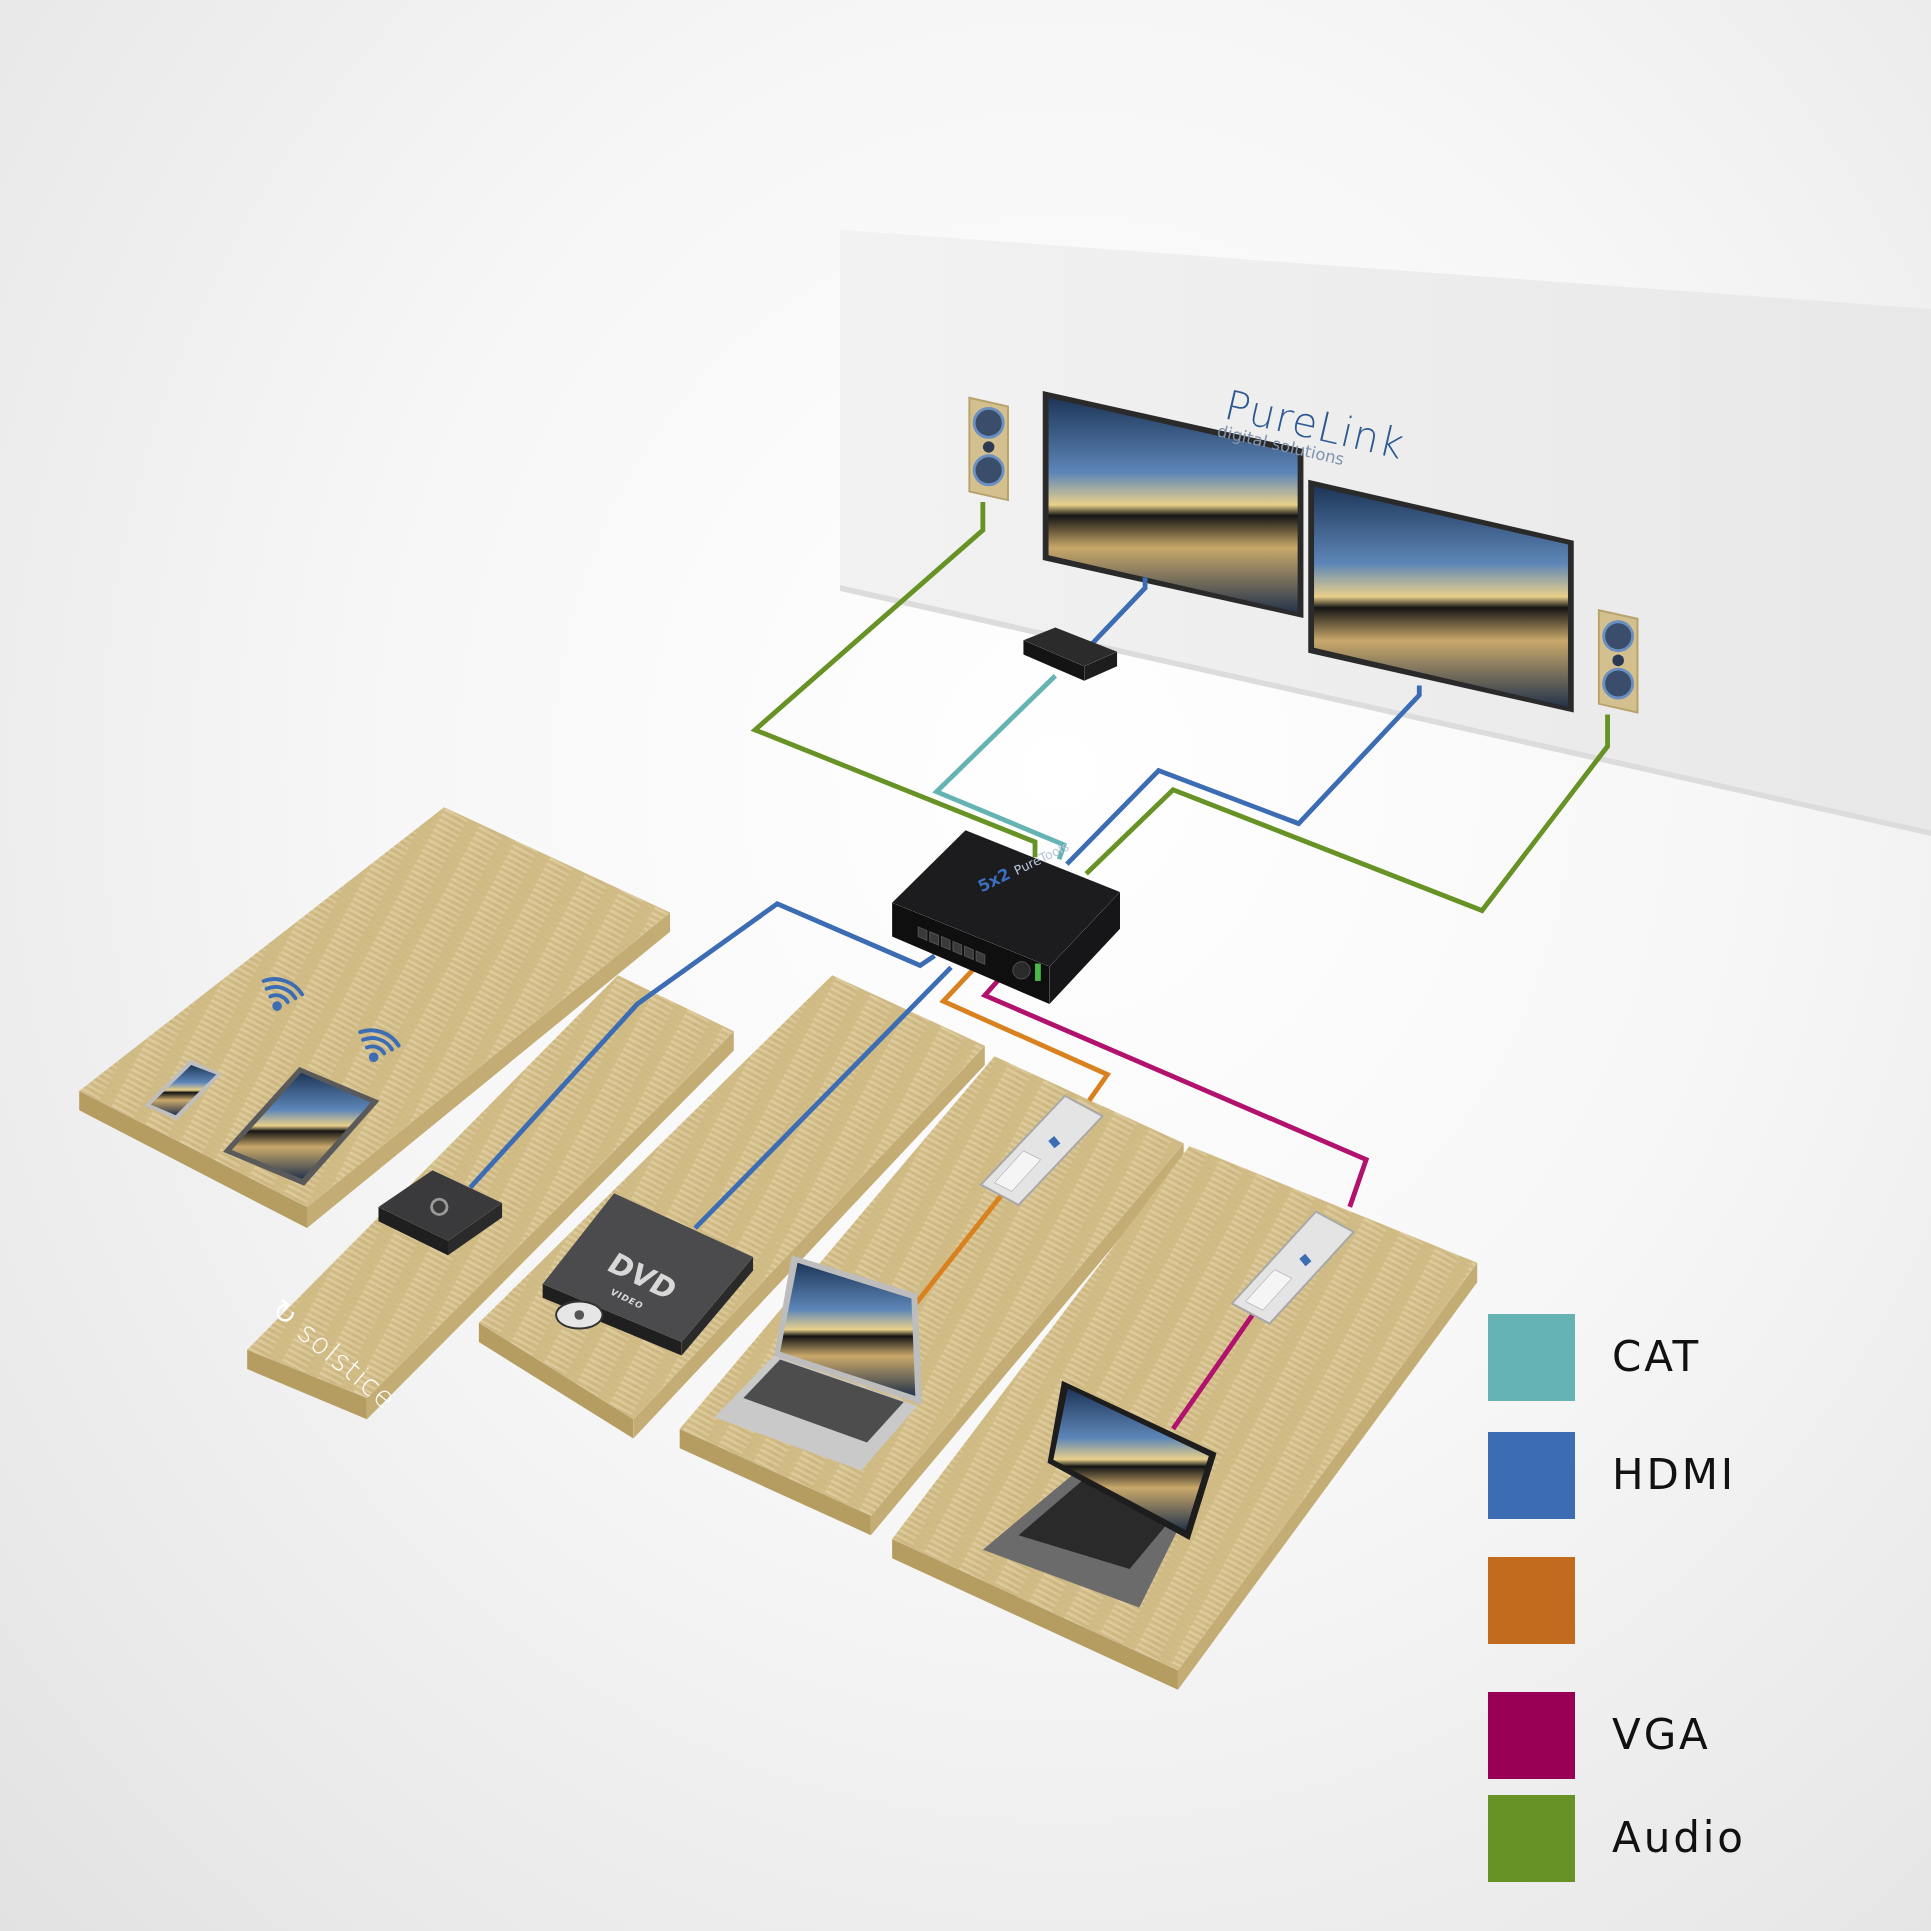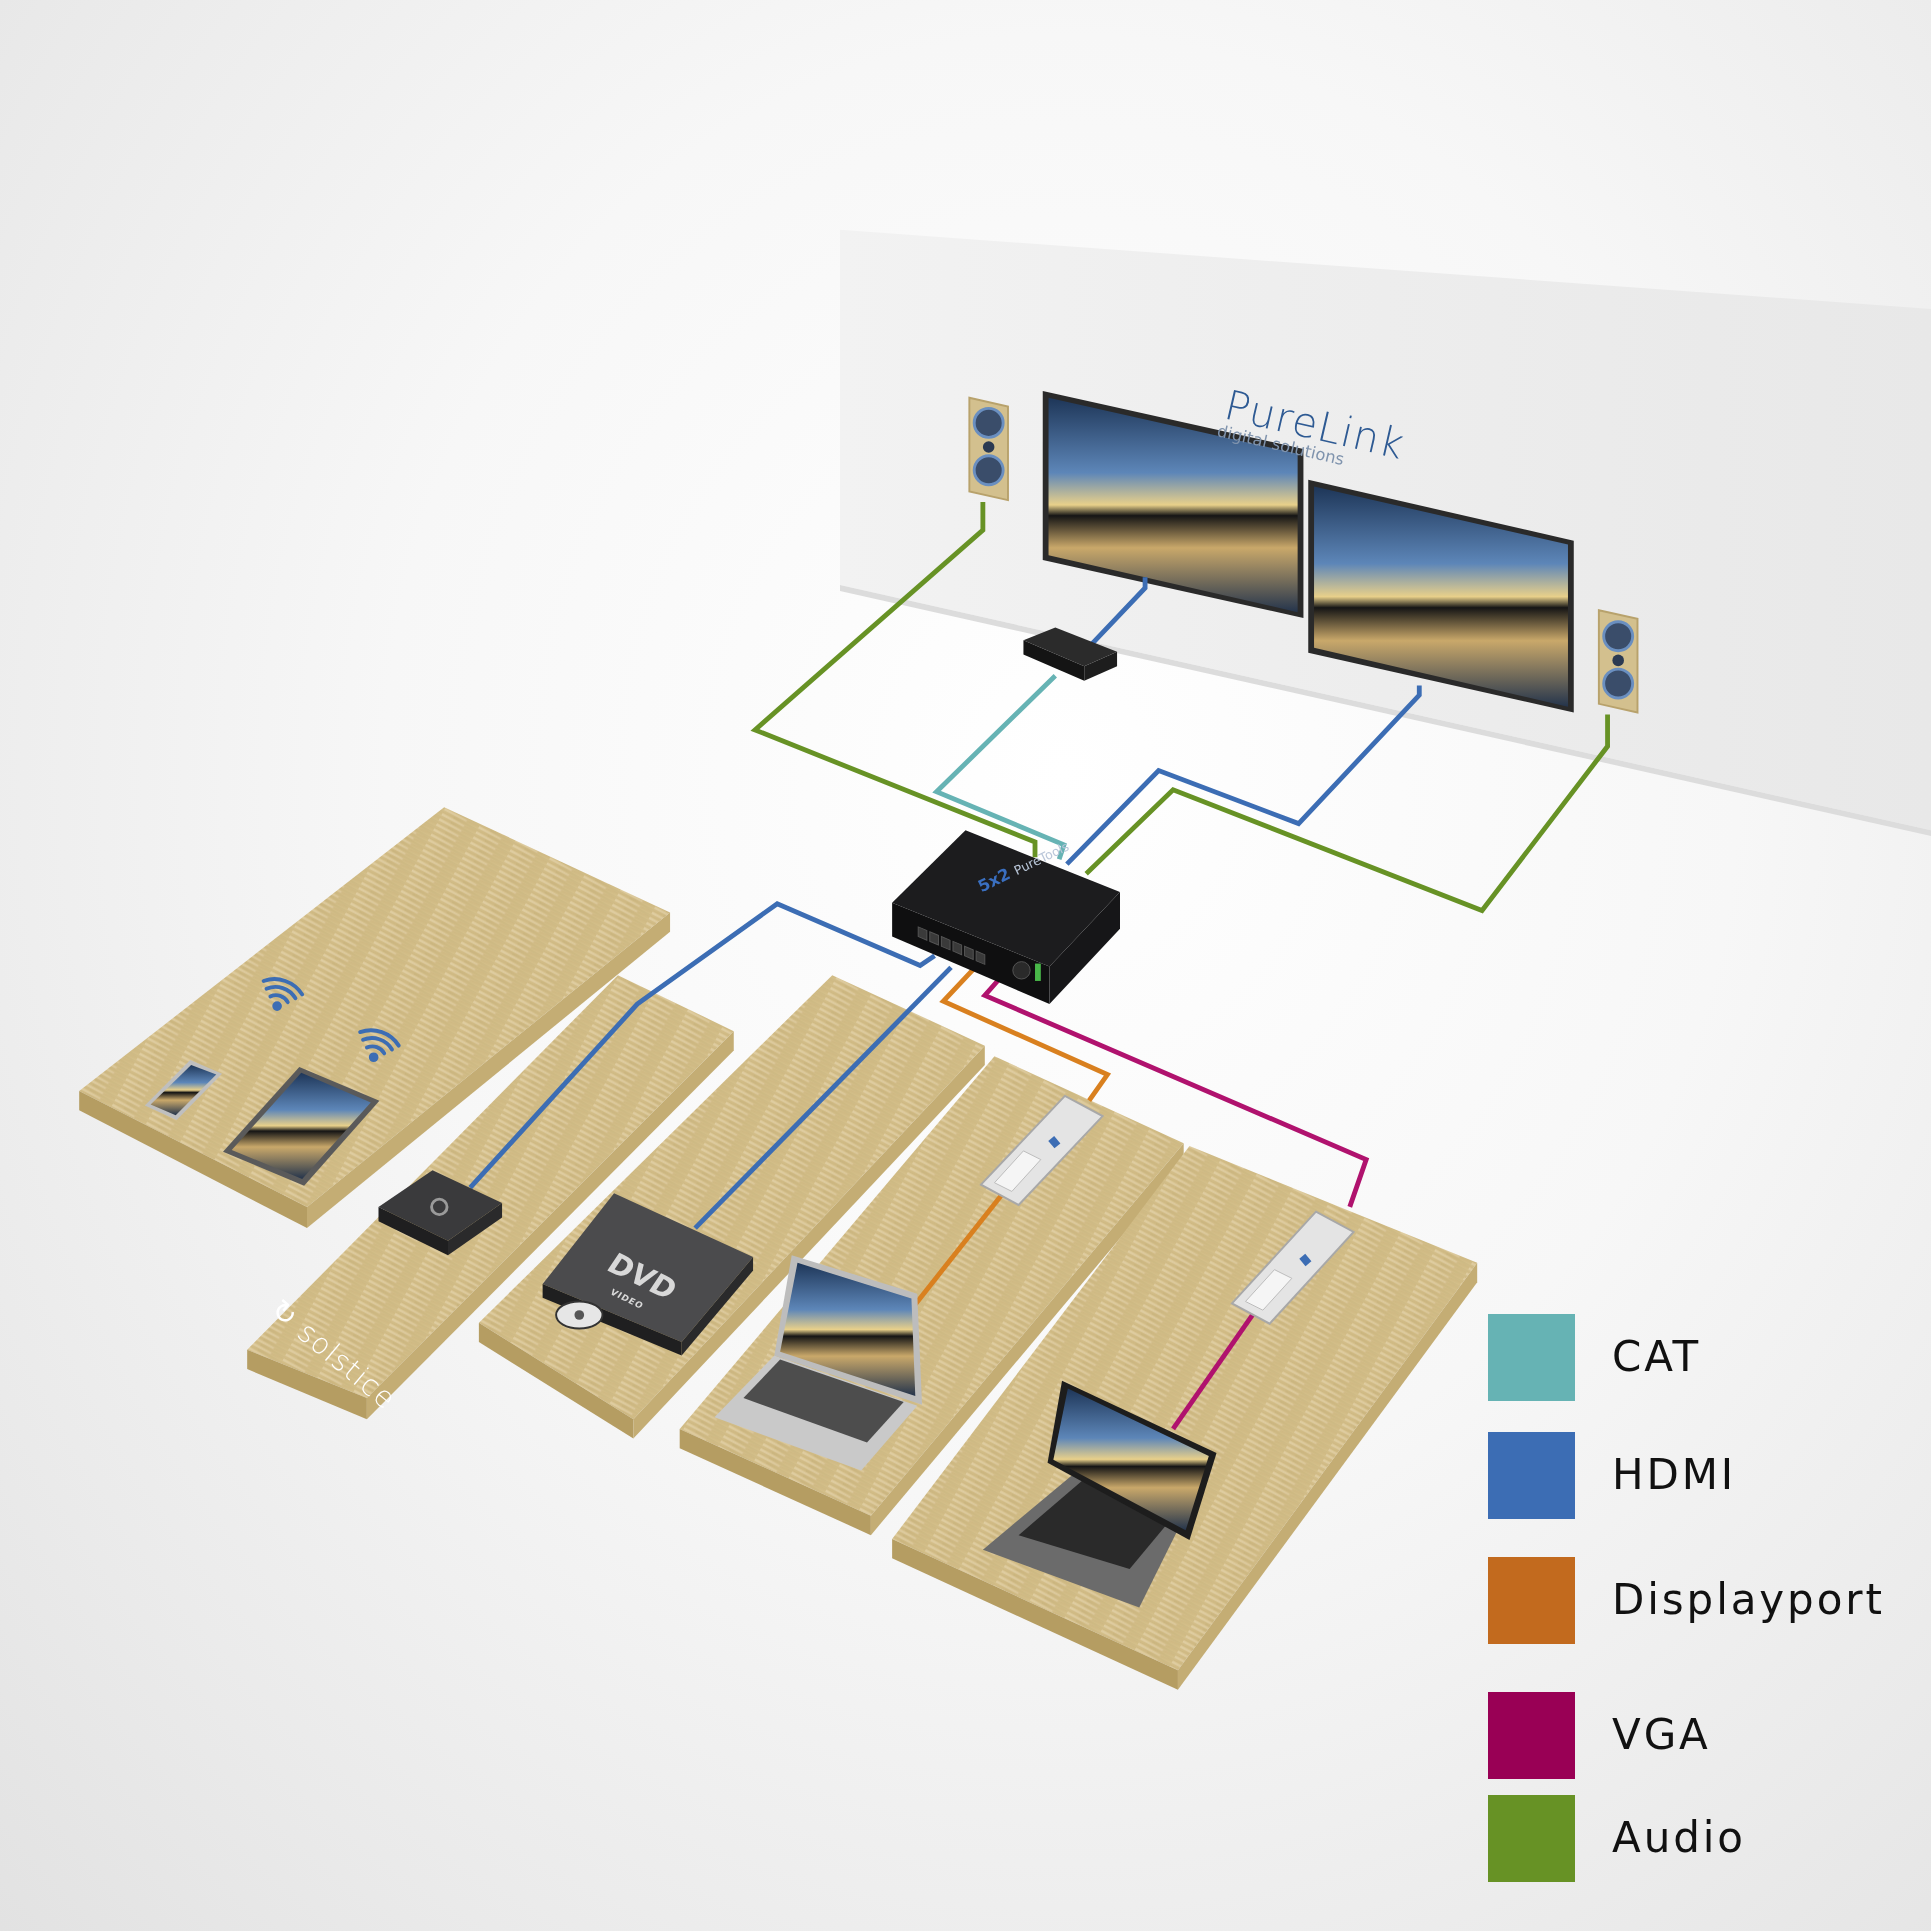--- a/index.html
+++ b/index.html
@@ -252,21 +252,20 @@
     <div class="legend-item" style="top:0px">
       <div class="swatch" style="background:#66b3b4"></div>
       <div class="legend-label">CAT</div>
     </div>
     <div class="legend-item" style="top:118px">
       <div class="swatch" style="background:#3c6db4"></div>
       <div class="legend-label">HDMI</div>
     </div>
     <div class="legend-item" style="top:243px">
       <div class="swatch" style="background:#c26a1e"></div>
-      <div class="legend-label">Displayport</div>
     </div>
     <div class="legend-item" style="top:378px">
       <div class="swatch" style="background:#990055"></div>
       <div class="legend-label">VGA</div>
     </div>
     <div class="legend-item" style="top:481px">
       <div class="swatch" style="background:#679225"></div>
       <div class="legend-label">Audio</div>
     </div>
   </div>

